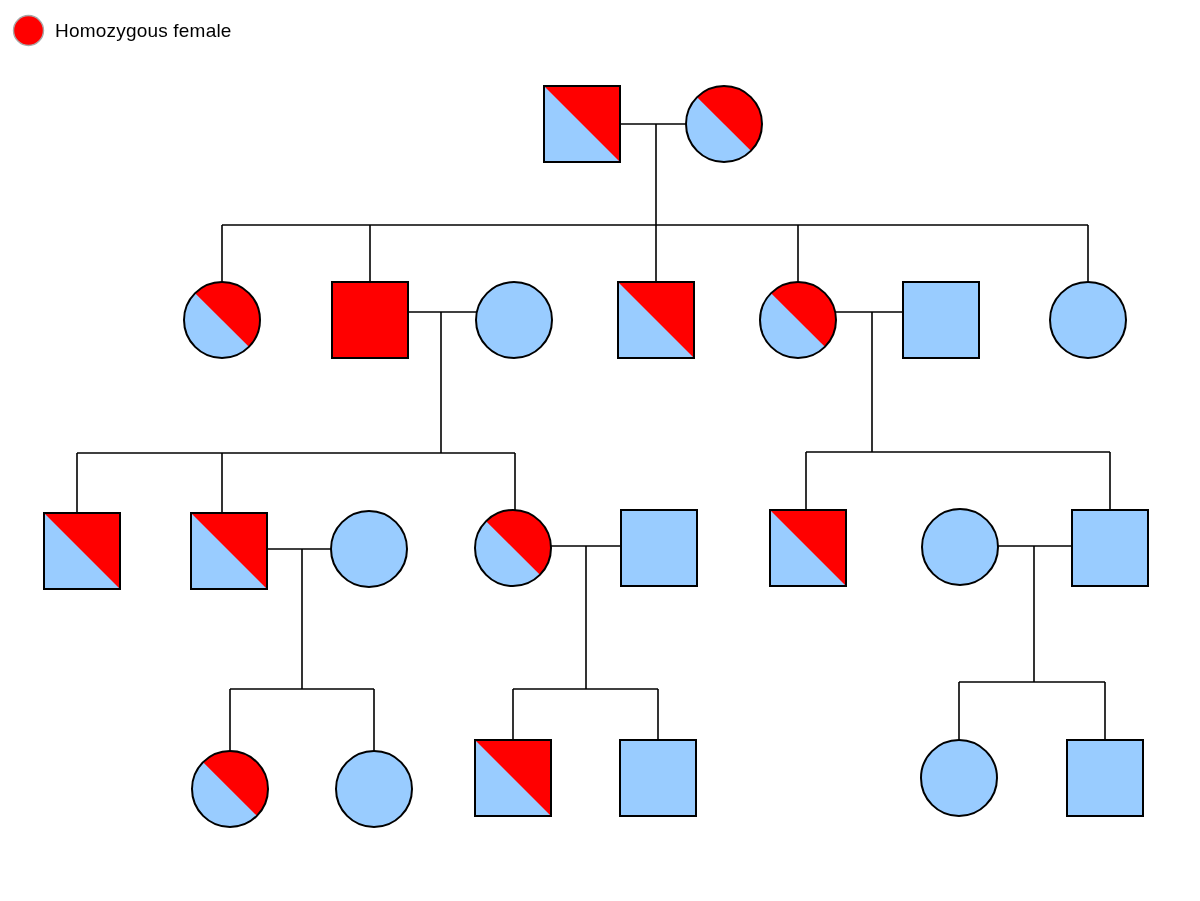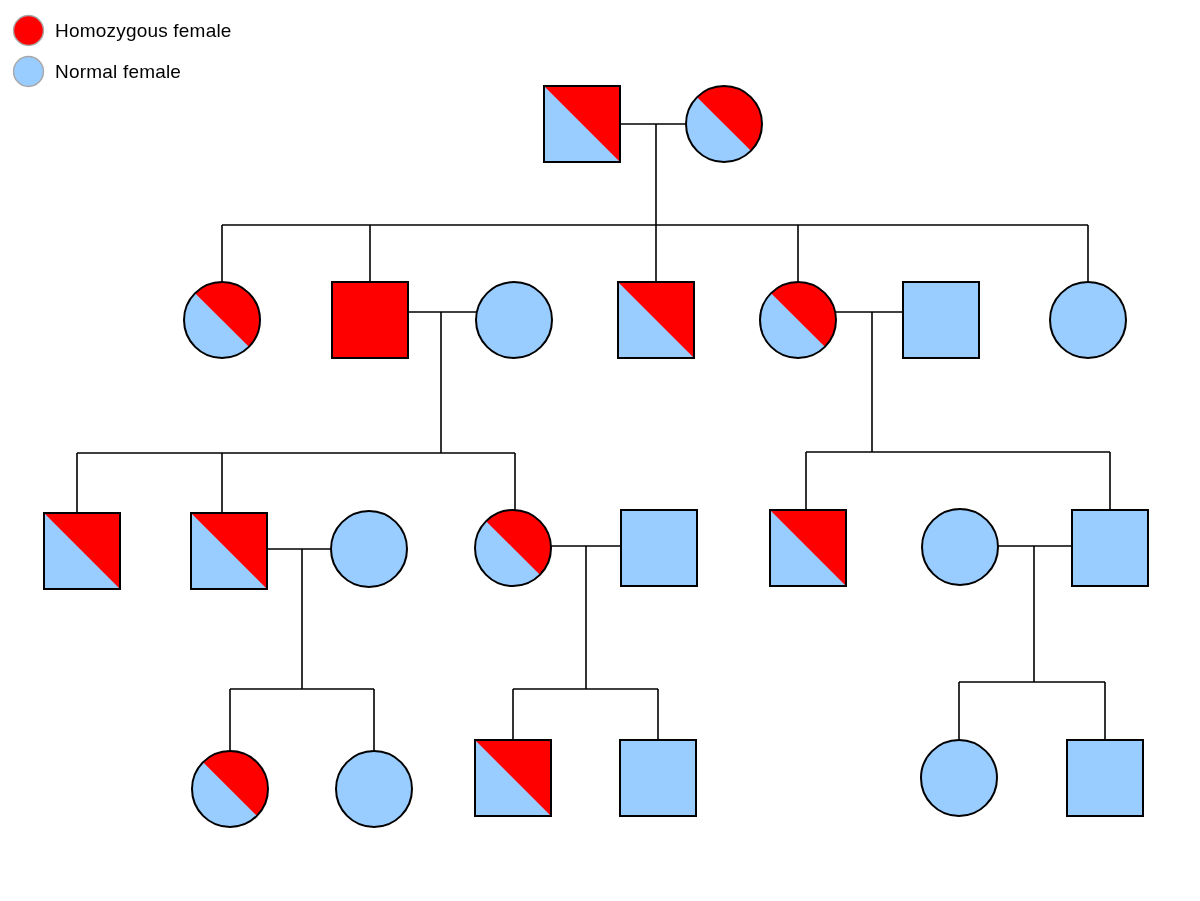--- a/index.html
+++ b/index.html
@@ -159,23 +159,14 @@
   <div id="legend">
       <div class="legend-row">
         <svg class="legend-icon" viewBox="0 0 33 33">
           <g>
             <circle cx="16.5" cy="16.5" r="15" fill="#ff0000"></circle>
             <circle cx="16.5" cy="16.5" r="15" fill="none" stroke="#a8a8a8" stroke-width="1.4"></circle>
           </g>
         </svg>
         <span class="legend-label">Homozygous female</span>
       </div>
-      <div class="legend-row">
-        <svg class="legend-icon" viewBox="0 0 33 33">
-          <g>
-            <circle cx="16.5" cy="16.5" r="15" fill="#99ccff"></circle>
-            <circle cx="16.5" cy="16.5" r="15" fill="none" stroke="#a8a8a8" stroke-width="1.4"></circle>
-          </g>
-        </svg>
-        <span class="legend-label">Normal female</span>
-      </div>
     </div>
 </div>
 
 </body></html>

